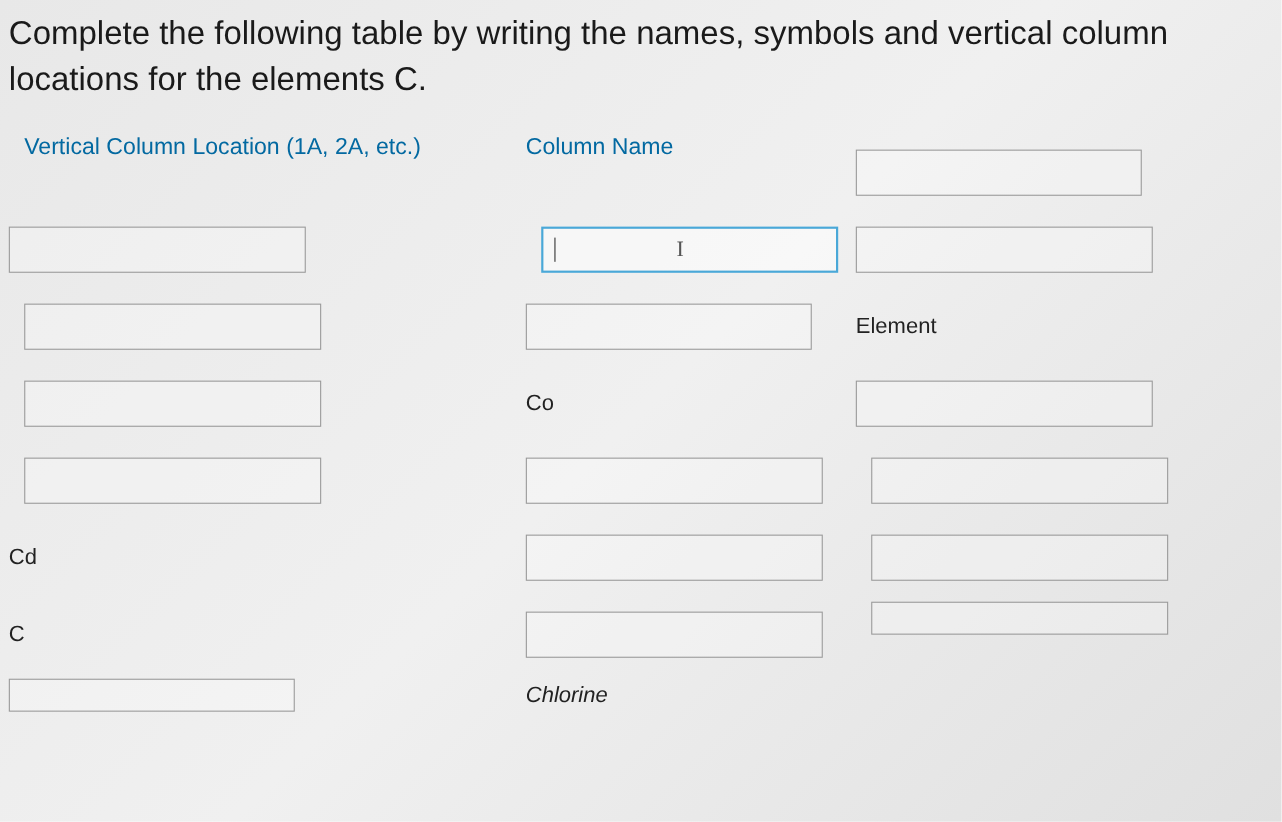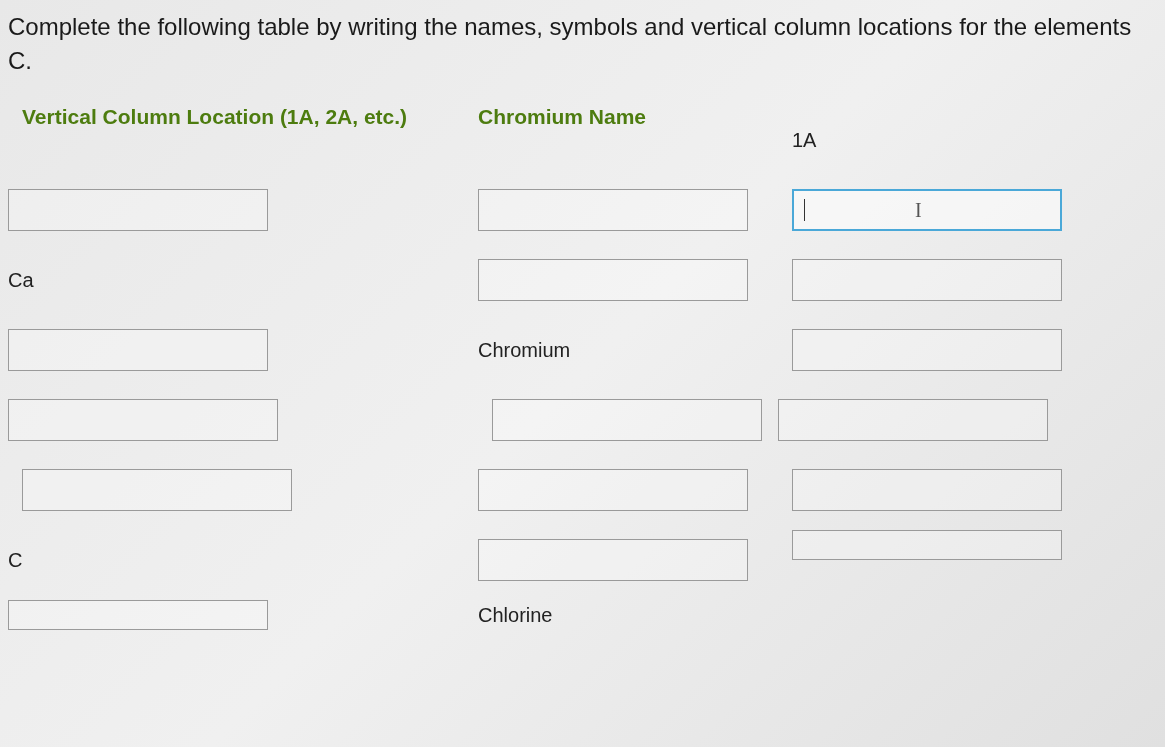--- a/index.html
+++ b/index.html
@@ -6,34 +6,34 @@
   body {
     font-family: "Segoe UI", Arial, sans-serif;
     background: linear-gradient(135deg, #e8e8e8 0%, #f0f0f0 50%, #e0e0e0 100%);
     width: 1165px;
     height: 747px;
     padding: 10px 8px;
     color: #2a2a2a;
     overflow: hidden;
   }
   .instruction {
-    font-size: 24px;
+    font-size: 30px;
     line-height: 1.4;
     margin-bottom: 28px;
     color: #1a1a1a;
   }
   .table-area {
     display: grid;
     grid-template-columns: 470px 300px 380px;
     column-gap: 0;
   }
   .col-header {
     font-size: 21px;
-    font-weight: 700;
-    color: #4d7c0f;
+    font-weight: 400;
+    color: #0369a1;
     padding-bottom: 24px;
   }
   .cell {
     height: 70px;
     display: flex;
     align-items: center;
     font-size: 20px;
     color: #222;
   }
   .input-box {
@@ -70,79 +70,79 @@
   .col2 { padding-left: 0; }
   .col3 { padding-left: 0; }
 </style>
 </head>
 <body>
 
 <div class="instruction">Complete the following table by writing the names, symbols and vertical column locations for the elements C.</div>
 
 <div class="table-area">
   <div class="col-header col1">Vertical Column Location (1A, 2A, etc.)</div>
-  <div class="col-header col3">Chromium Name</div>
+  <div class="col-header col3">Column Name</div>
 
-  <div class="cell col1">1A</div>
   <div class="cell col2">
     <input class="input-box small" value="" style="">
   </div>
   <div class="cell col3">
     <input class="input-box" value="" style="">
   </div>
 
   <div class="cell col1">
     <div class="input-box focused" style="display:flex;align-items:center;">
       <span class="cursor-mark"></span>
       <span class="ibeam">I</span>
     </div>
   </div>
-  <div class="cell col2">Ca</div>
   <div class="cell col3">
     <input class="input-box" value="" style="">
   </div>
 
   <div class="cell col1">
     <input class="input-box" value="" style="">
   </div>
   <div class="cell col2">
     <input class="input-box small" value="" style="">
   </div>
-  <div class="cell col3">Chromium</div>
+  <div class="cell col3">Element</div>
 
   <div class="cell col1">
     <input class="input-box" value="" style="">
   </div>
+  <div class="cell col2">Co</div>
   <div class="cell col3">
     <input class="input-box" value="" style="">
   </div>
 
   <div class="cell col1">
     <input class="input-box" value="" style="">
   </div>
   <div class="cell col3">
     <input class="input-box" value="" style="">
   </div>
 
   <div class="cell col1">
     <input class="input-box" value="" style="">
   </div>
+  <div class="cell col2">Cd</div>
   <div class="cell col3">
     <input class="input-box" value="" style="">
   </div>
 
   <div class="cell col1">
     <input class="input-box" value="" style="">
   </div>
   <div class="cell col2">C</div>
   <div class="cell col3">
     <input class="input-box" value="" style="">
   </div>
 
   <div class="cell col1" style="height:40px;">
     <input class="input-box" style="height: 30px;" value="">
   </div>
   <div class="cell col2" style="height:40px;">
     <input class="input-box small" style="height: 30px;" value="">
   </div>
-  <div class="cell col3" style="height:40px;">Chlorine</div>
+  <div class="cell col3" style="height:40px;font-style:italic;">Chlorine</div>
 
 </div>
 
 </body></html>

